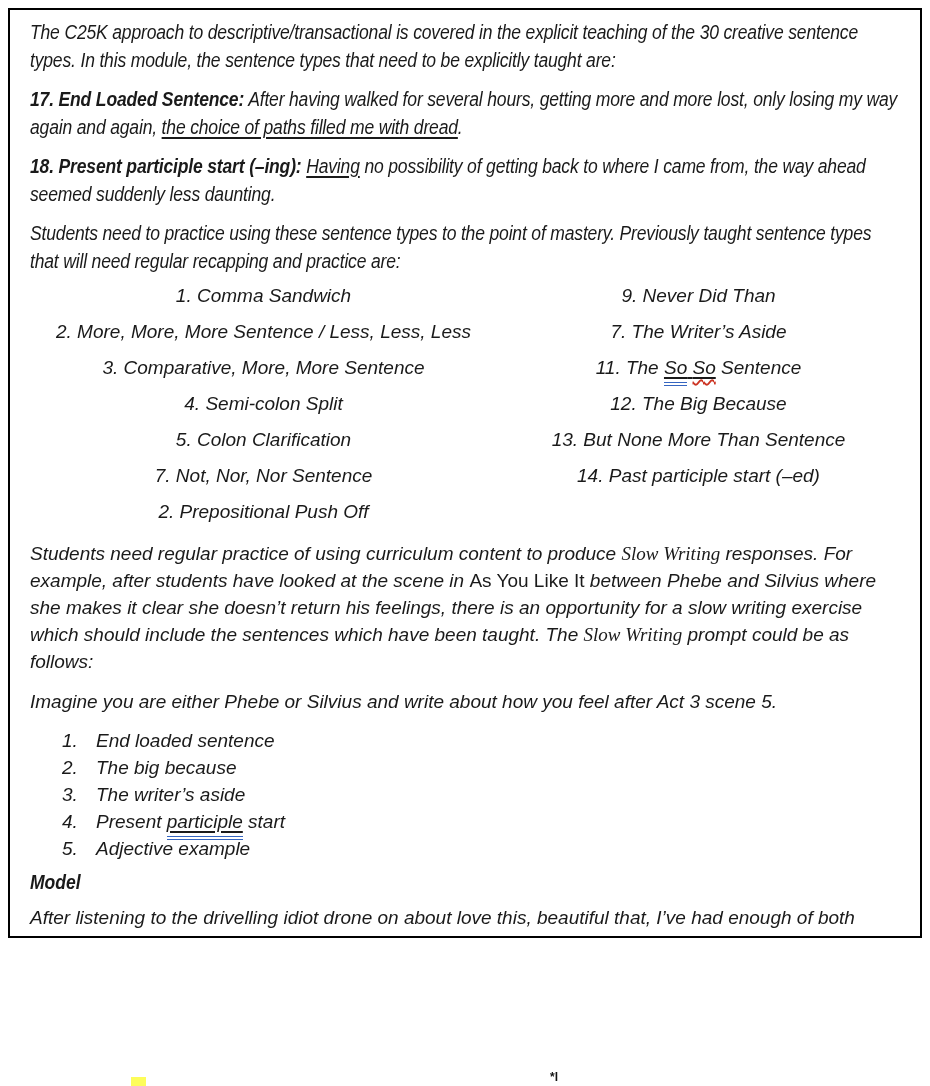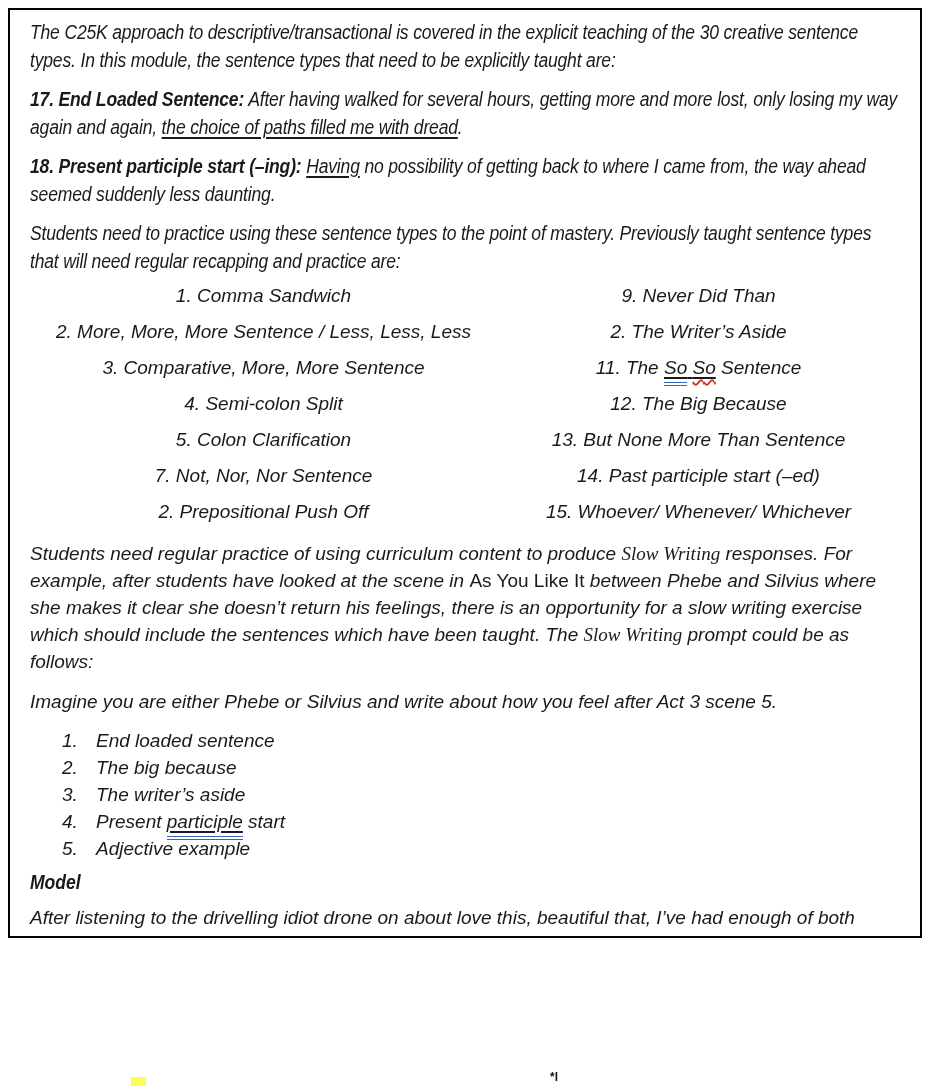--- a/index.html
+++ b/index.html
@@ -70,26 +70,25 @@
       <p class="pt-item">1. Comma Sandwich</p>
       <p class="pt-item">2. More, More, More Sentence / Less, Less, Less</p>
       <p class="pt-item">3. Comparative, More, More Sentence</p>
       <p class="pt-item">4. Semi-colon Split</p>
       <p class="pt-item">5. Colon Clarification</p>
       <p class="pt-item">7. Not, Nor, Nor Sentence</p>
       <p class="pt-item">2. Prepositional Push Off</p>
     </div>
     <div class="col-right">
       <p class="pt-item">9. Never Did Than</p>
-      <p class="pt-item">2. The Writer’s Aside</p>
+      <p class="pt-item">7. The Writer’s Aside</p>
       <p class="pt-item"><span>11. The </span><span class="u"><span class="grammar">So</span><span> </span><span class="spell">So</span></span><span> Sentence</span></p>
       <p class="pt-item">12. The Big Because</p>
       <p class="pt-item">13. But None More Than Sentence</p>
       <p class="pt-item">14. Past participle start (–ed)</p>
-      <p class="pt-item">15. Whoever/ Whenever/ Whichever</p>
     </div>
   </div>
 
   <p class="cal"><span>Students need regular practice of using curriculum content to produce </span><span class="serif">Slow Writing</span><span> responses. For example, after students have looked at the scene in </span><span class="upright">As You Like It</span><span> between Phebe and Silvius where she makes it clear she doesn’t return his feelings, there is an opportunity for a slow writing exercise which should include the sentences which have been taught. The </span><span class="serif">Slow Writing</span><span> prompt could be as follows:</span></p>
 
   <p class="cal" style="margin-bottom:12px;">Imagine you are either Phebe or Silvius and write about how you feel after Act 3 scene 5.</p>
 
   <div class="ol">
     <div class="ol-row">
         <span class="ol-num">1.</span>

